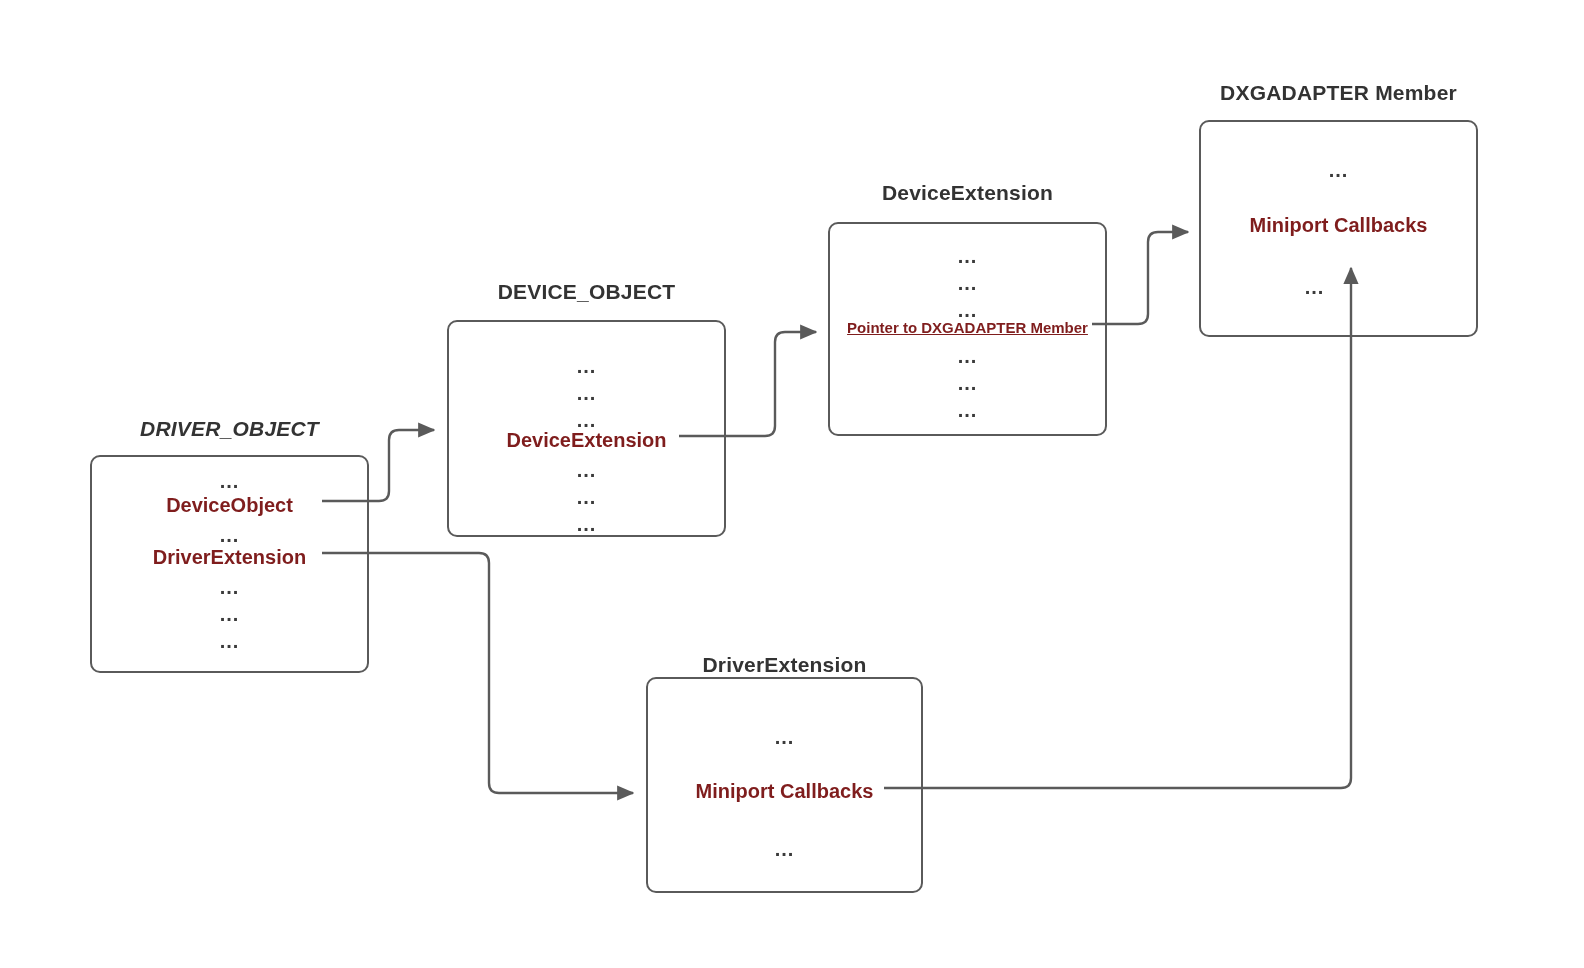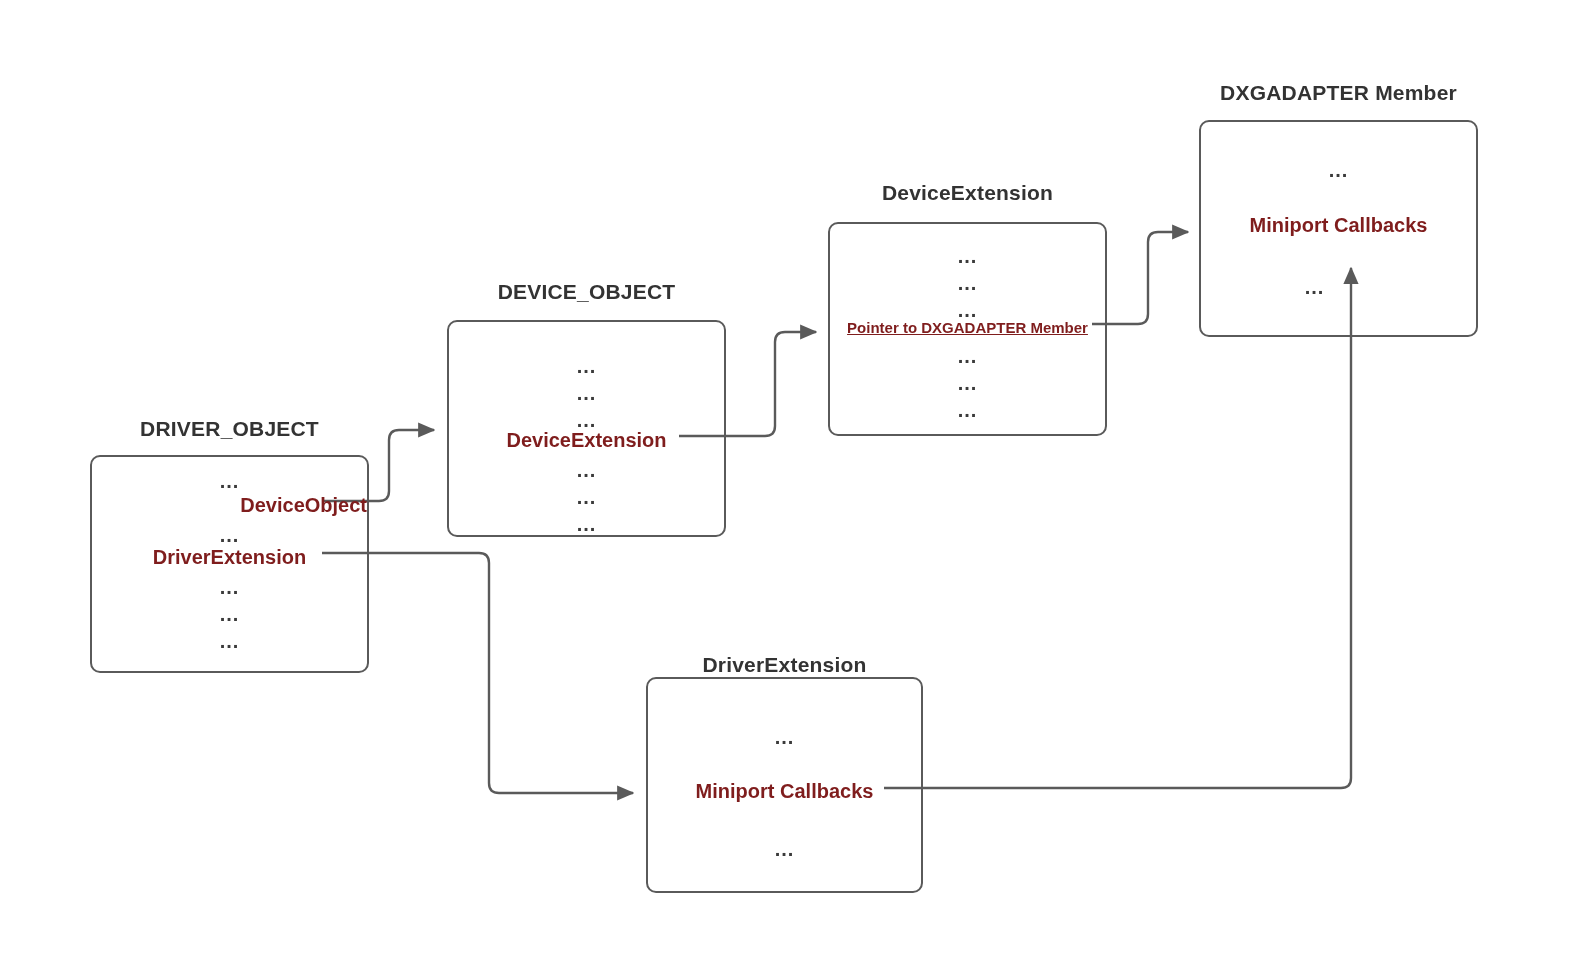--- a/index.html
+++ b/index.html
@@ -76,24 +76,24 @@
 
     <path d="M 679 436 L 765 436 Q 775 436 775 426 L 775 342 Q 775 332 785 332 L 816 332" fill="none" stroke="#5a5a5a" stroke-width="2.4" marker-end="url(#arrow)"></path>
 
     <path d="M 1092 324 L 1138 324 Q 1148 324 1148 314 L 1148 242 Q 1148 232 1158 232 L 1188 232" fill="none" stroke="#5a5a5a" stroke-width="2.4" marker-end="url(#arrow)"></path>
 
     <path d="M 322 553 L 479 553 Q 489 553 489 563 L 489 783 Q 489 793 499 793 L 633 793" fill="none" stroke="#5a5a5a" stroke-width="2.4" marker-end="url(#arrow)"></path>
 
     <path d="M 884 788 L 1341 788 Q 1351 788 1351 778 L 1351 268" fill="none" stroke="#5a5a5a" stroke-width="2.4" marker-end="url(#arrow)"></path>
   </svg>
 
-  <div class="node-title" style="left:90px; top:417px; width:279px;">DRIVER_OBJECT</div>
+  <div class="node-title" style="left:90px; top:417px; width:279px;font-style:italic;">DRIVER_OBJECT</div>
   <div class="node" style="left:90px; top:455px; width:279px; height:218px;">
     <div class="row ellipsis" style="top:14px;">...</div>
-    <div class="row" style="top:38px;text-align:right;">DeviceObject</div>
+    <div class="row" style="top:38px;">DeviceObject</div>
     <div class="row ellipsis" style="top:68px;">...</div>
     <div class="row" style="top:90px;">DriverExtension</div>
     <div class="row ellipsis" style="top:120px;">...</div>
     <div class="row ellipsis" style="top:147px;">...</div>
     <div class="row ellipsis" style="top:174px;">...</div>
   </div>
 
   <div class="node-title" style="left:447px; top:280px; width:279px;">DEVICE_OBJECT</div>
   <div class="node" style="left:447px; top:320px; width:279px; height:217px;">
     <div class="row ellipsis" style="top:34px;">...</div>

